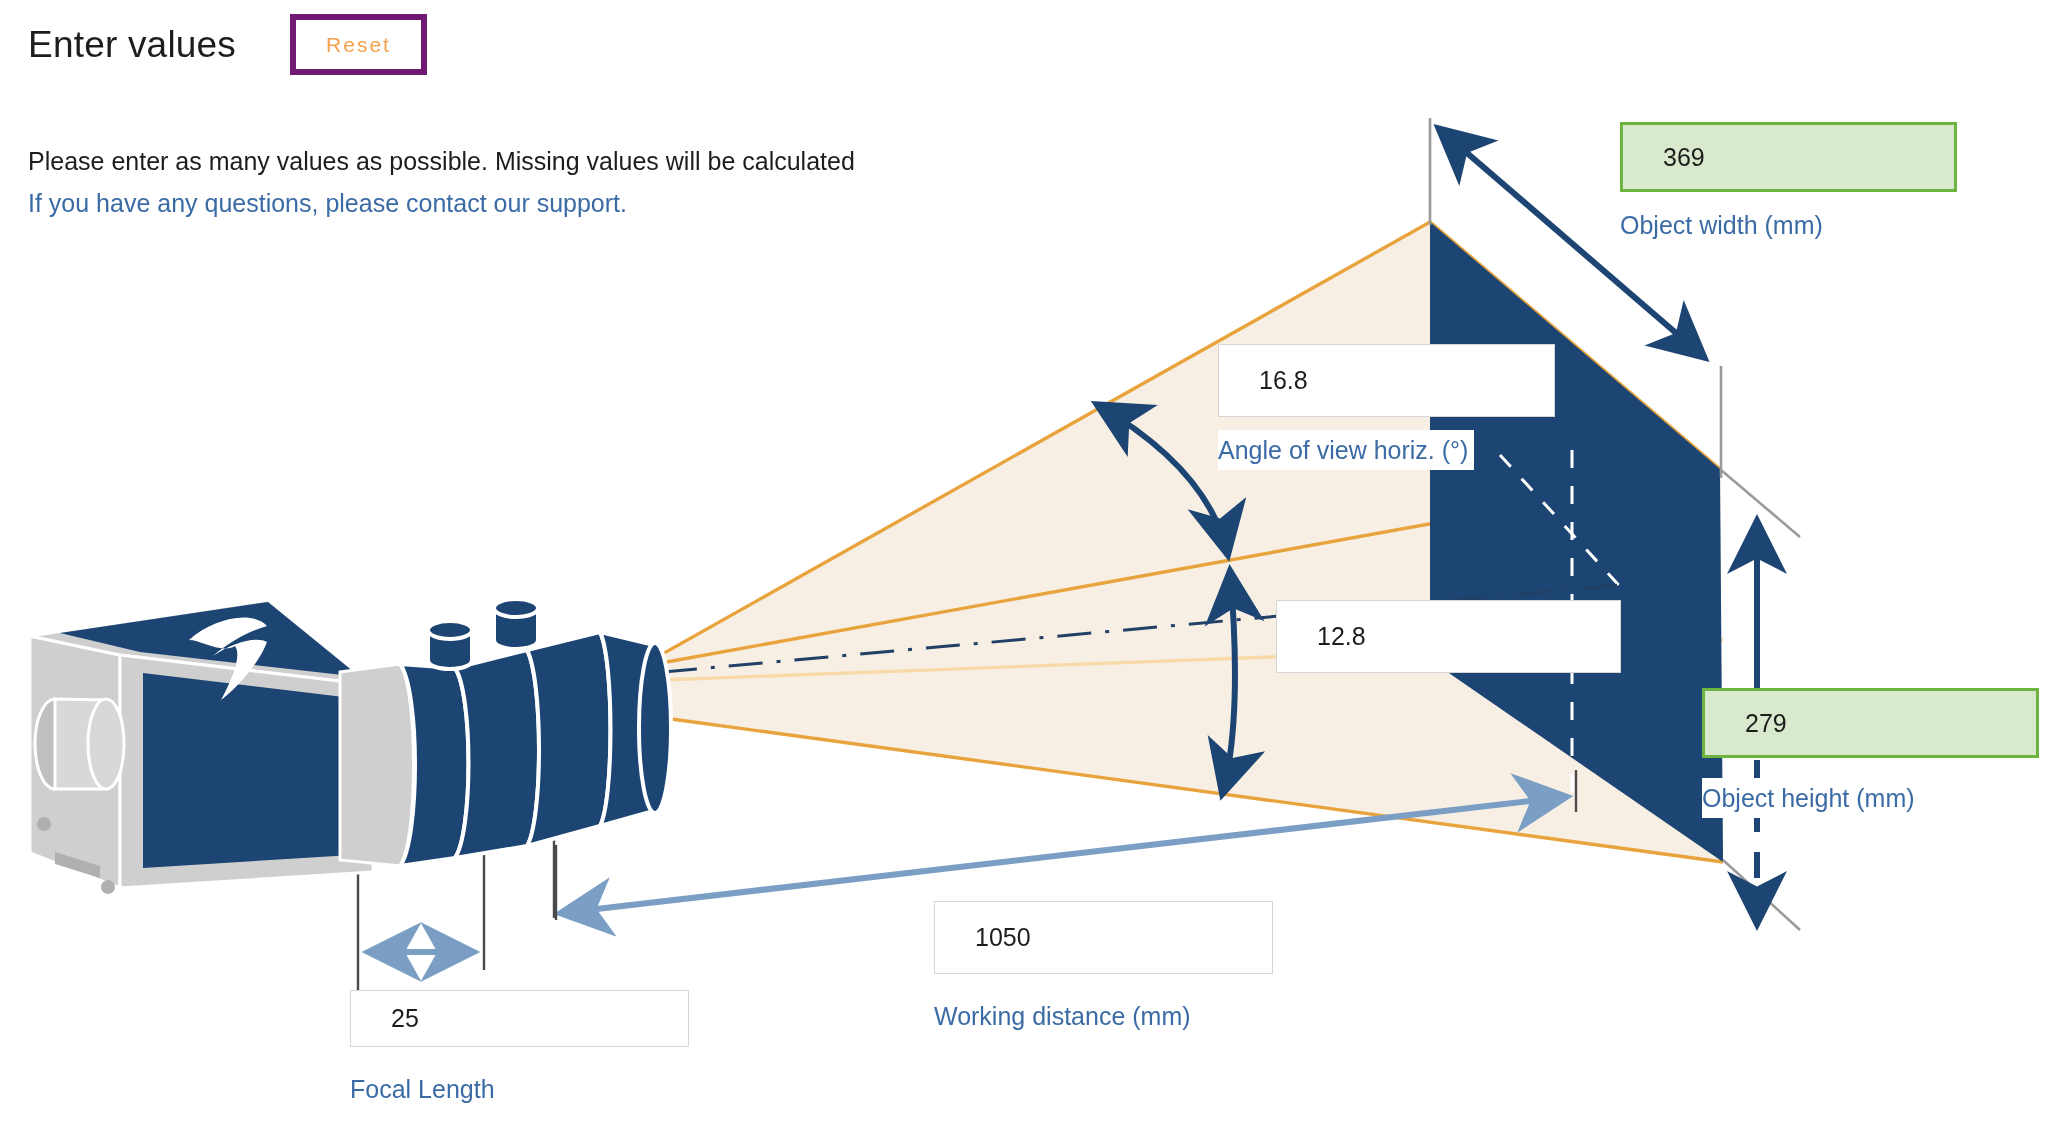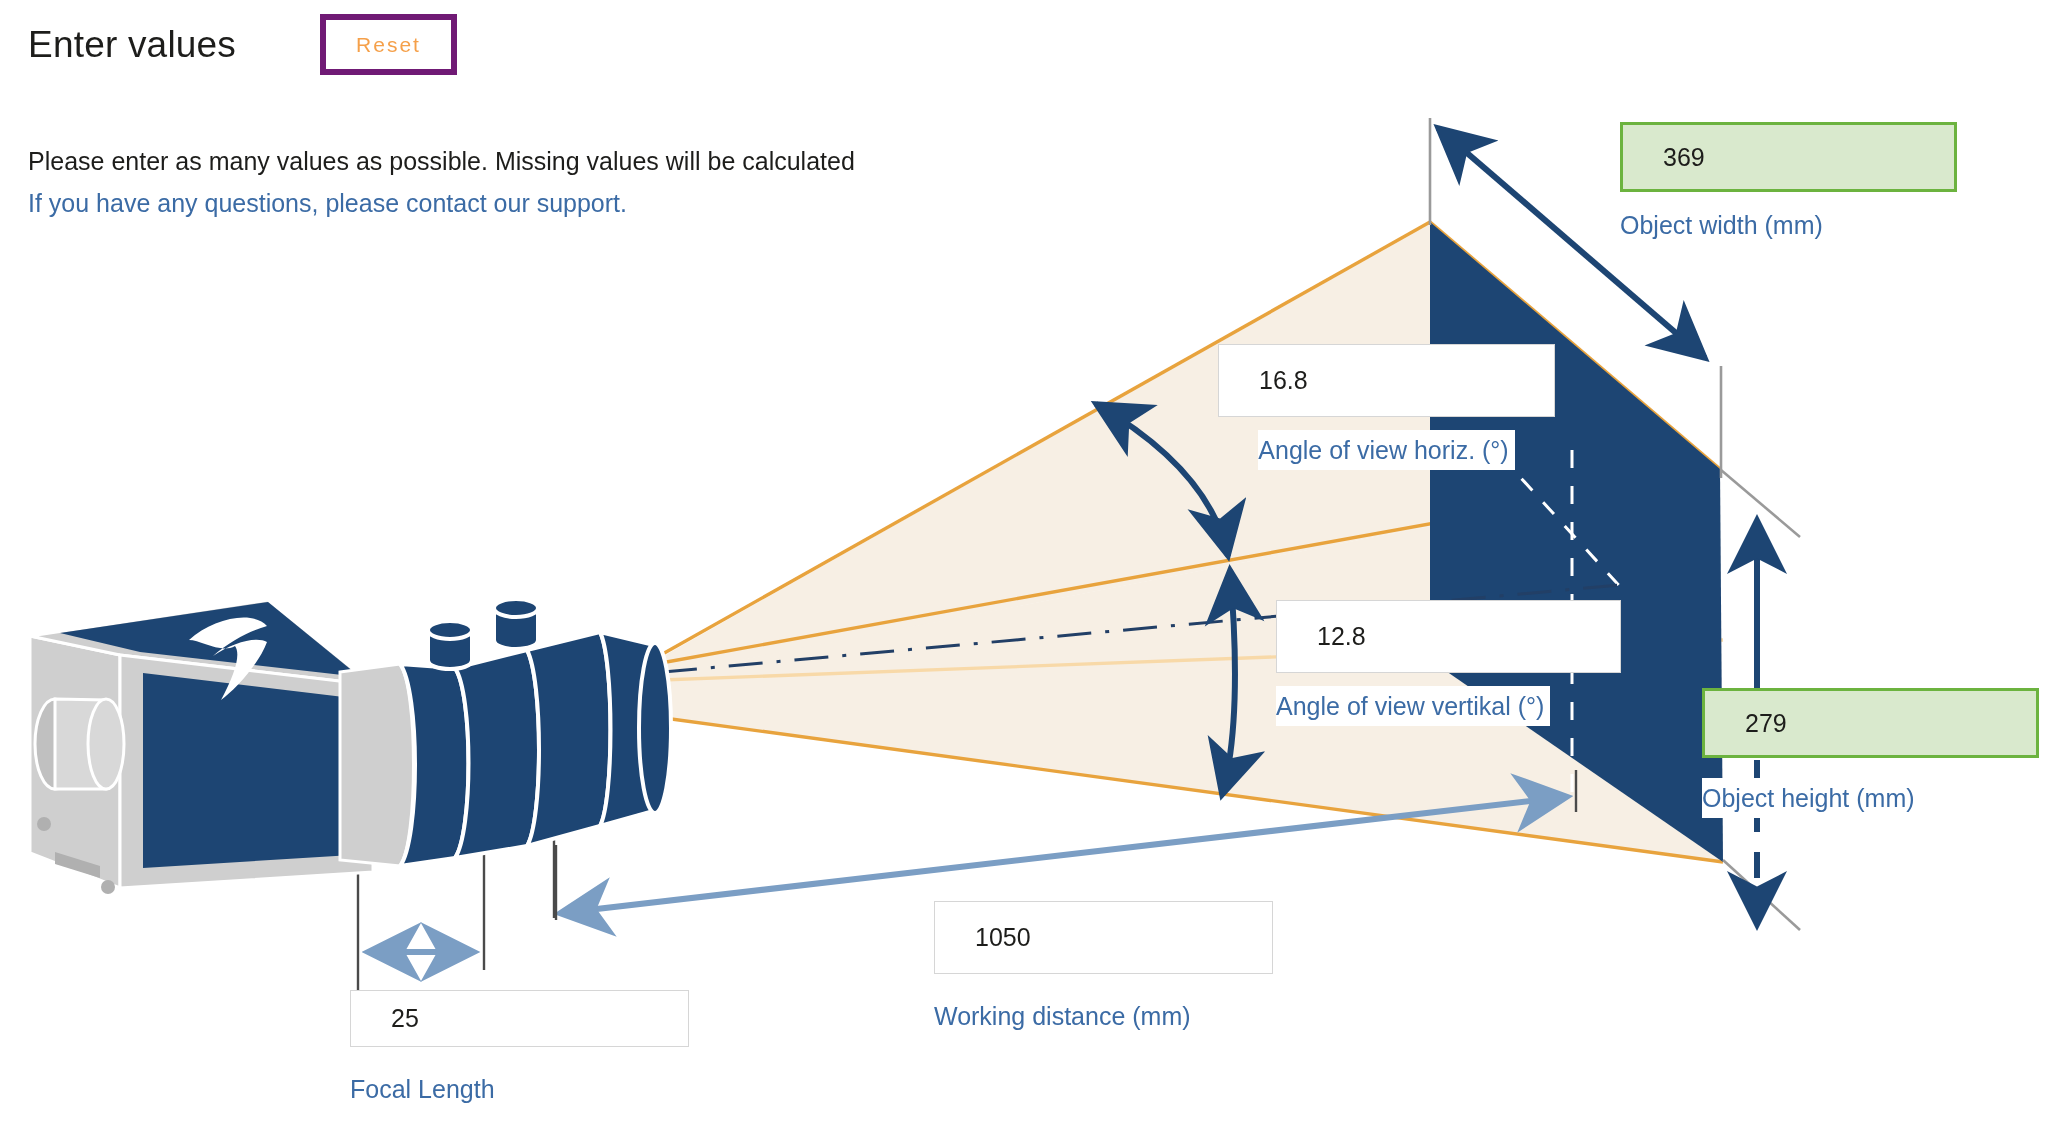--- a/index.html
+++ b/index.html
@@ -16,21 +16,21 @@
     -webkit-font-smoothing: antialiased;
   }
 
   
   #header-row {
     position: absolute;
     left: 28px;
     top: 14px;
     display: flex;
     align-items: center;
-    gap: 84px;
+    gap: 54px;
   }
   #page-title {
     font-size: 37px;
     color: #1d1d1b;
     font-weight: 400;
     letter-spacing: .2px;
     white-space: nowrap;
   }
   #reset-button {
     border: 6px solid #701a75;
@@ -102,21 +102,21 @@
     background: #ffffff;
     white-space: nowrap;
     padding: 3px 6px 3px 0;
     line-height: 34px;
   }
 
   
   #fg-object-width   { left: 1620px; top: 122px; }
   #fg-object-width   .field-input { width: 337px; height: 70px; }
 
-  #fg-angle-h        { left: 1218px; top: 344px; text-align: center; }
+  #fg-angle-h        { left: 1218px; top: 344px; }
   #fg-angle-h        .field-input { width: 337px; height: 73px; }
 
   #fg-angle-v        { left: 1276px; top: 600px; }
   #fg-angle-v        .field-input { width: 345px; height: 73px; }
 
   #fg-object-height  { left: 1702px; top: 688px; }
   #fg-object-height  .field-input { width: 337px; height: 70px; }
   #fg-object-height  .field-label { margin-top: 20px; }
 
   #fg-working-dist   { left: 934px; top: 901px; }
@@ -272,21 +272,20 @@
   <div class="field-label">Object width (mm)</div>
 </div>
 
 <div class="field-group" id="fg-angle-h">
   <div class="field-input">16.8</div>
   <div class="field-label">Angle of view horiz. (°)</div>
 </div>
 
 <div class="field-group" id="fg-angle-v">
   <div class="field-input">12.8</div>
-  <div class="field-label">Angle of view vertikal (°)</div>
 </div>
 
 <div class="field-group" id="fg-object-height">
   <div class="field-input calculated">279</div>
   <div class="field-label">Object height (mm)</div>
 </div>
 
 <div class="field-group" id="fg-working-dist">
   <div class="field-input">1050</div>
   <div class="field-label">Working distance (mm)</div>

